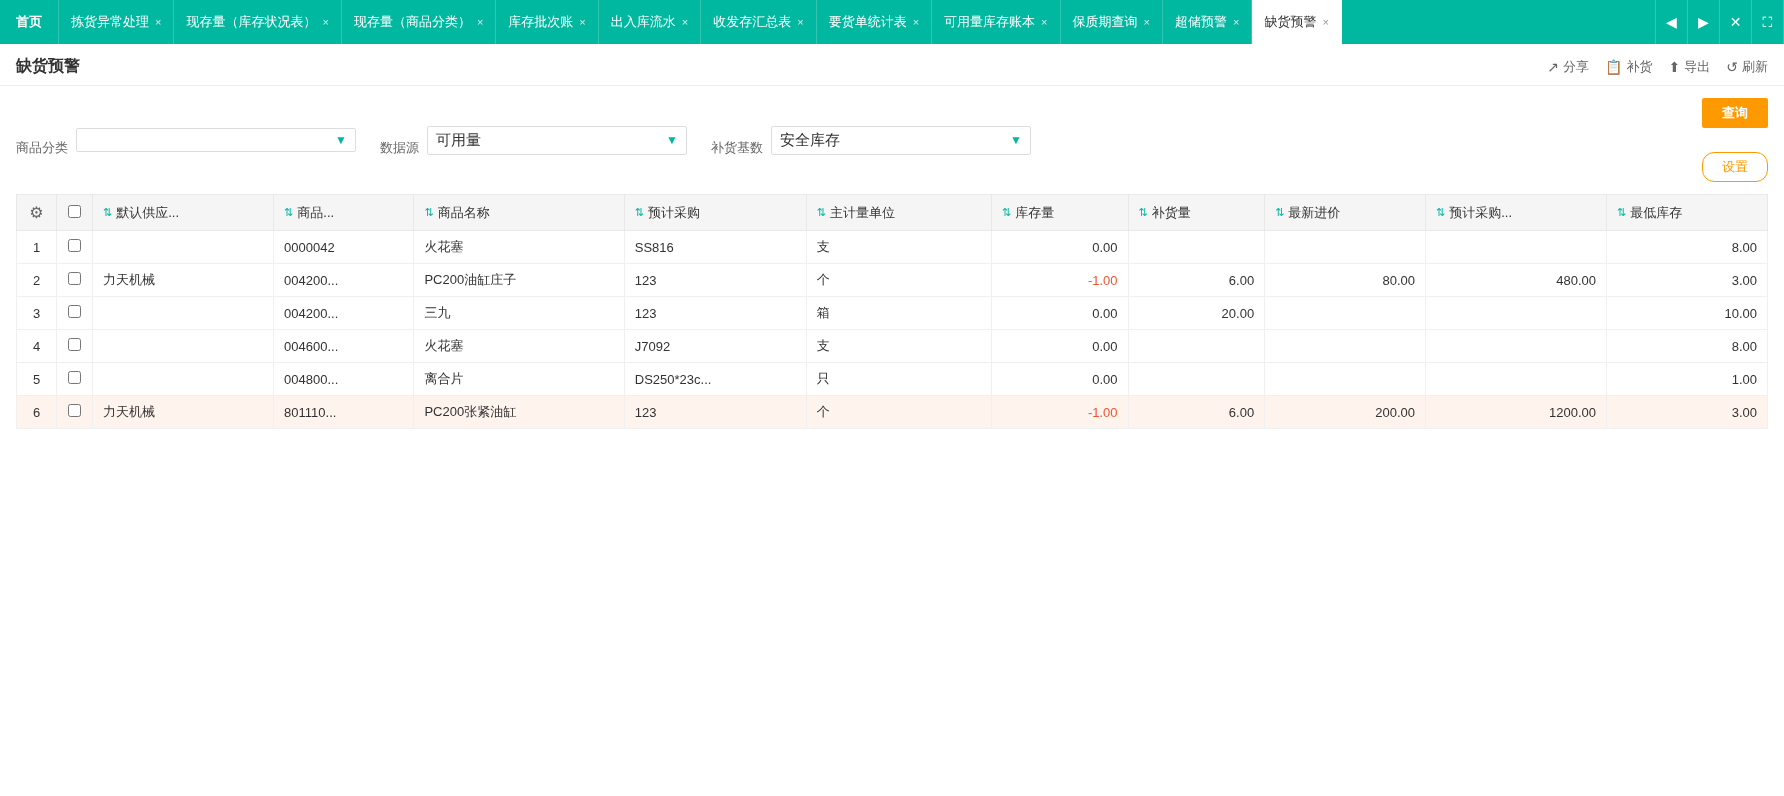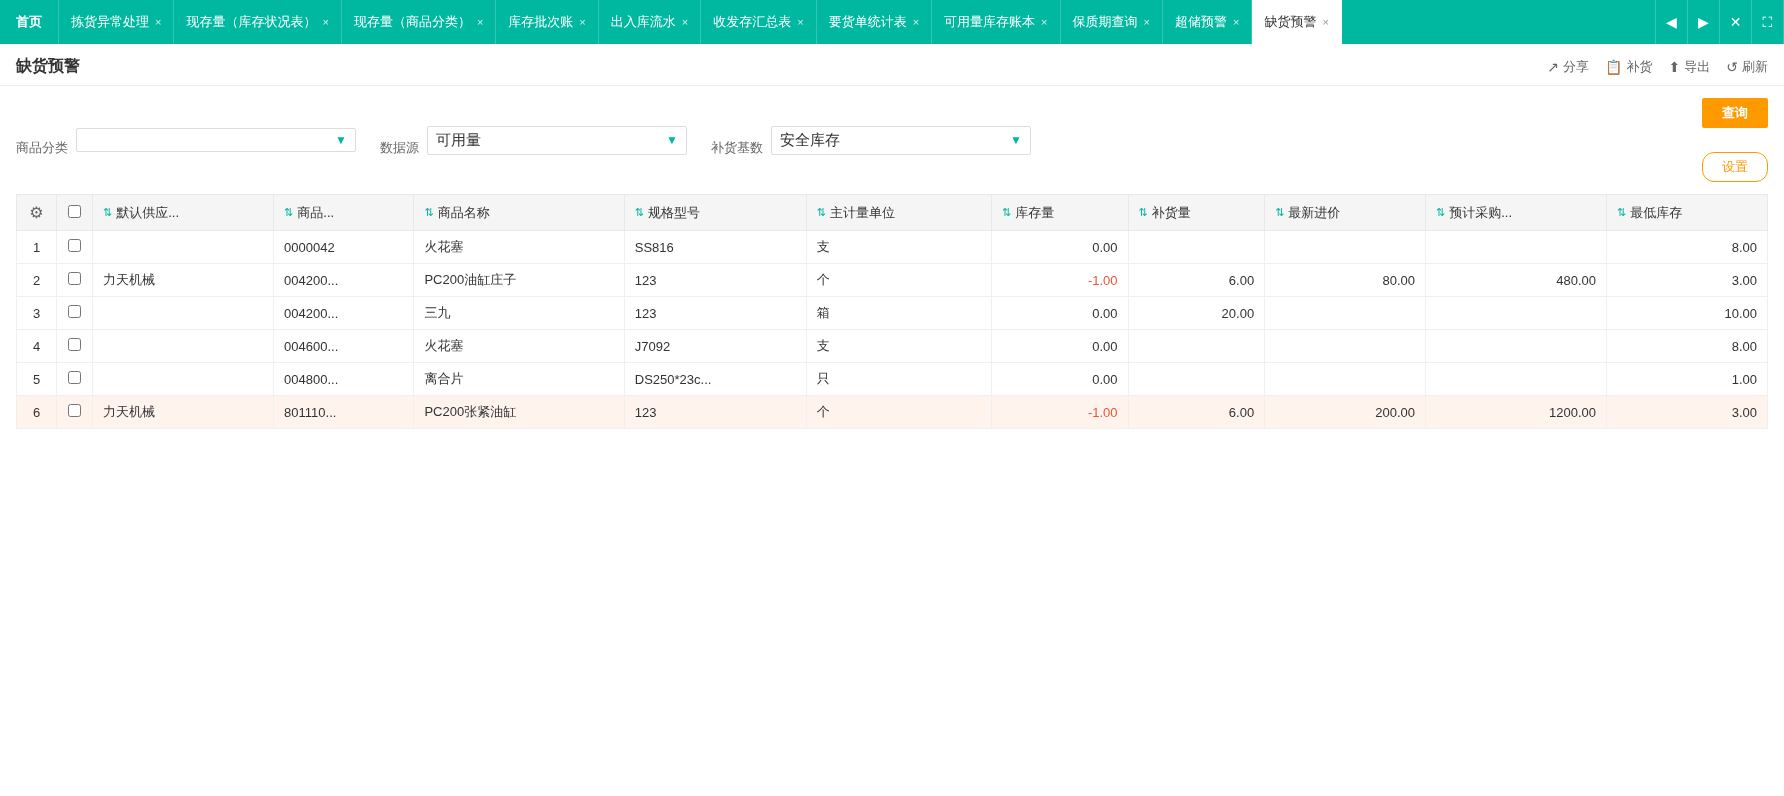--- a/index.html
+++ b/index.html
@@ -309,21 +309,21 @@
             </th>
             <th>
               <div class="th-inner">
                 <span class="sort-icon">⇅</span>
                 <span>商品名称</span>
               </div>
             </th>
             <th>
               <div class="th-inner">
                 <span class="sort-icon">⇅</span>
-                <span>规格型号</span>
+                <span>预计采购</span>
               </div>
             </th>
             <th>
               <div class="th-inner">
                 <span class="sort-icon">⇅</span>
                 <span>主计量单位</span>
               </div>
             </th>
             <th>
               <div class="th-inner">

